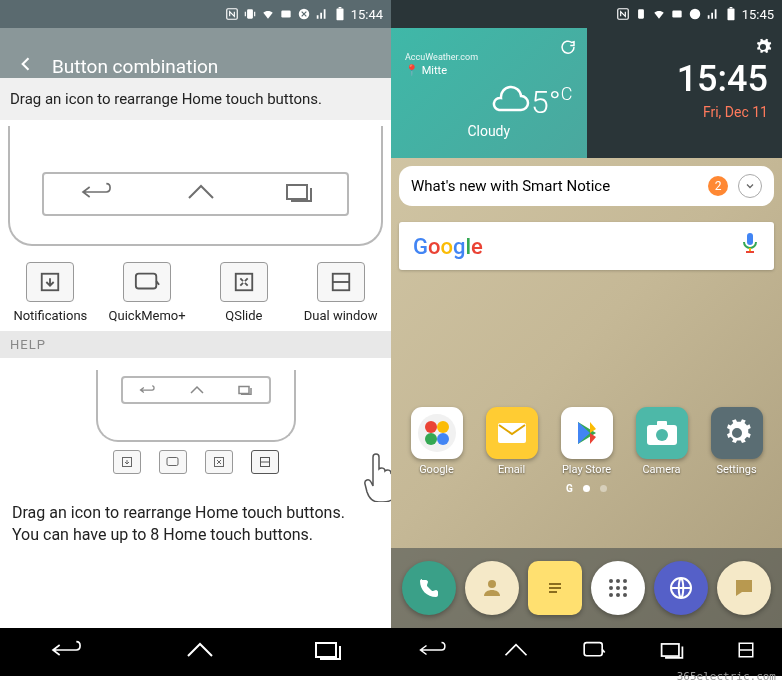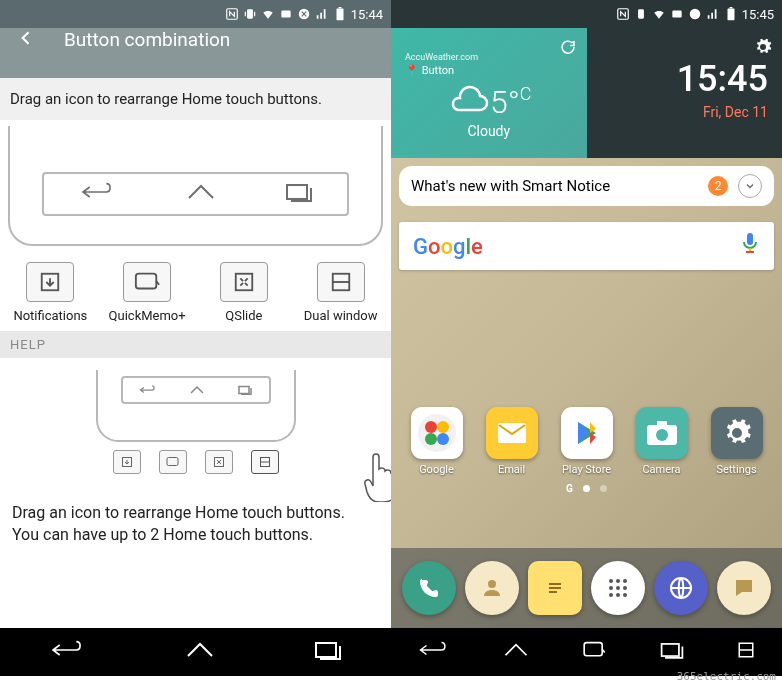--- a/index.html
+++ b/index.html
@@ -9,21 +9,21 @@
 .phone-left{width:391px;background:#fff}
 .phone-right{width:391px;background:linear-gradient(135deg,#d4c9a8 0%,#c5b896 50%,#a89b7a 100%)}
 
 
 .status{height:28px;display:flex;align-items:center;justify-content:flex-end;padding:0 8px;gap:4px;color:#fff;font-size:13px}
 .status-left{background:#5a6a6f}
 .status-right{background:#2a3538}
 .sicon{width:14px;height:14px;display:inline-flex;align-items:center;justify-content:center}
 
 
-.hdr{background:#8a9799;height:50px;display:flex;align-items:flex-start;padding:0 16px;gap:28px;color:#fff}
+.hdr{background:#8a9799;height:50px;display:flex;align-items:flex-end;padding:0 16px;gap:16px;color:#fff}
 .hdr-title{font-size:19px;font-weight:400}
 
 
 .instr{background:#f0f0f0;padding:12px 10px;font-size:15px;color:#222}
 
 
 .preview{padding:6px 8px 12px;background:#fff}
 .mock-shell{border:2px solid #b8b8b8;border-top:none;border-radius:0 0 24px 24px;height:120px;position:relative;display:flex;align-items:flex-end;padding-bottom:28px}
 .mock-bar{border:2px solid #b8b8b8;border-radius:4px;margin:0 32px 0 32px;height:44px;width:100%;display:flex;align-items:center;justify-content:space-around}
 .nb{color:#6f6f6f}
@@ -46,21 +46,21 @@
 
 
 .navbar{height:48px;background:#000;display:flex;align-items:center;justify-content:space-around;margin-top:auto}
 .navbar svg{color:#fff}
 
 
 .rtop{display:flex;height:130px}
 .weather{flex:1;background:linear-gradient(135deg,#3fb8a8,#4aa89e);color:#fff;padding:24px 14px;position:relative}
 .w-src{font-size:9px;opacity:.9}
 .w-loc{font-size:11px;display:flex;align-items:center;gap:3px;margin-top:2px}
-.w-main{display:flex;align-items:center;justify-content:center;margin-top:6px}
+.w-main{display:flex;align-items:center;justify-content:flex-end;margin-top:6px}
 .w-temp{font-size:32px;font-weight:300}
 .w-cond{text-align:center;font-size:14px;margin-top:2px}
 .w-ref{position:absolute;top:10px;right:10px}
 .clock{flex:1;background:#2a3538;color:#fff;padding:10px 14px;text-align:right;position:relative}
 .c-time{font-size:36px;font-weight:500;margin-top:20px}
 .c-date{font-size:14px;color:#ff7a5c;margin-top:4px}
 .c-gear{position:absolute;top:10px;right:10px}
 
 .notice{background:#fff;margin:8px;border-radius:13px;padding:8px 12px;display:flex;align-items:center;font-size:15px}
 .notice-badge{width:20px;height:20px;background:#ff8833;border-radius:50%;color:#fff;font-size:12px;display:flex;align-items:center;justify-content:center;margin-left:auto;margin-right:10px}
@@ -239,21 +239,21 @@
               <path d="M3 12h18"></path>
             </svg>
           </div>
       <span class="hand"><svg width="80" height="60" viewBox="0 0 80 60" fill="none" stroke="#555" stroke-width="1.5">
               <path d="M10 15c0-4 6-4 6 0v12c2-2 6-1 6 2 2-2 6-1 6 2 2-1 6 0 6 3v12c0 8-4 14-14 14H16c-6 0-10-4-12-10l-2-8c-1-4 4-6 6-2l2 4V15z"></path>
             </svg></span>
     </div>
   </div>
   <div class="help-text">
     <div>Drag an icon to rearrange Home touch buttons.</div>
-    <div>You can have up to 2 Home touch buttons.</div>
+    <div>You can have up to 8 Home touch buttons.</div>
   </div>
 
   <div class="navbar">
     <span><svg width="40" height="20" viewBox="0 0 48 24" fill="none" stroke="#fff" stroke-width="2">
             <path d="M14 6l-8 6 8 6M6 12h28c6 0 6-10 0-10"></path>
           </svg></span>
     <span><svg width="32" height="20" viewBox="0 0 32 20" fill="none" stroke="#fff" stroke-width="2">
             <path d="M4 16L16 4l12 12"></path>
           </svg></span>
     <span><svg width="30" height="20" viewBox="0 0 30 20" fill="none" stroke="#fff" stroke-width="2">
@@ -303,21 +303,21 @@
           </svg>
         </span>
     <span>15:45</span>
   </div>
 
   <div class="rtop">
     <div class="weather">
       <div class="w-src">AccuWeather.com</div>
       <div class="w-loc">
             <span>📍</span>
-            <span>Button</span>
+            <span>Mitte</span>
           </div>
       <span class="w-ref"><svg width="18" height="18" viewBox="0 0 24 24" fill="none" stroke="#fff" stroke-width="2">
               <path d="M20 12a8 8 0 11-3-6l3-1v5h-5"></path>
             </svg></span>
       <div class="w-main">
         <span><svg width="44" height="32" viewBox="0 0 44 32" fill="none" stroke="#fff" stroke-width="2.5">
                 <path d="M12 26h22a7 7 0 000-14 10 10 0 00-20 2 6 6 0 00-2 12z"></path>
               </svg></span>
         <span class="w-temp"><span>5°</span><span style="font-size:18px;vertical-align:top">C</span></span>
       </div>

